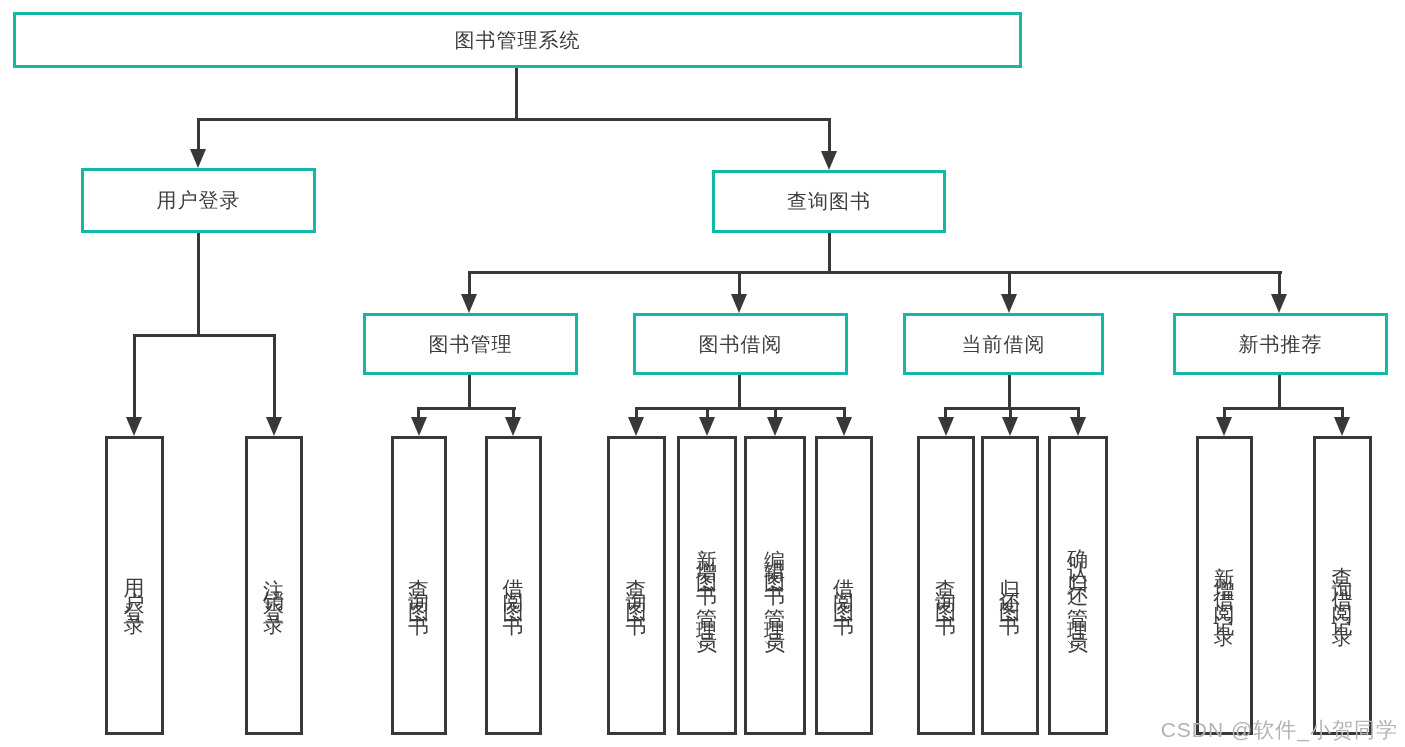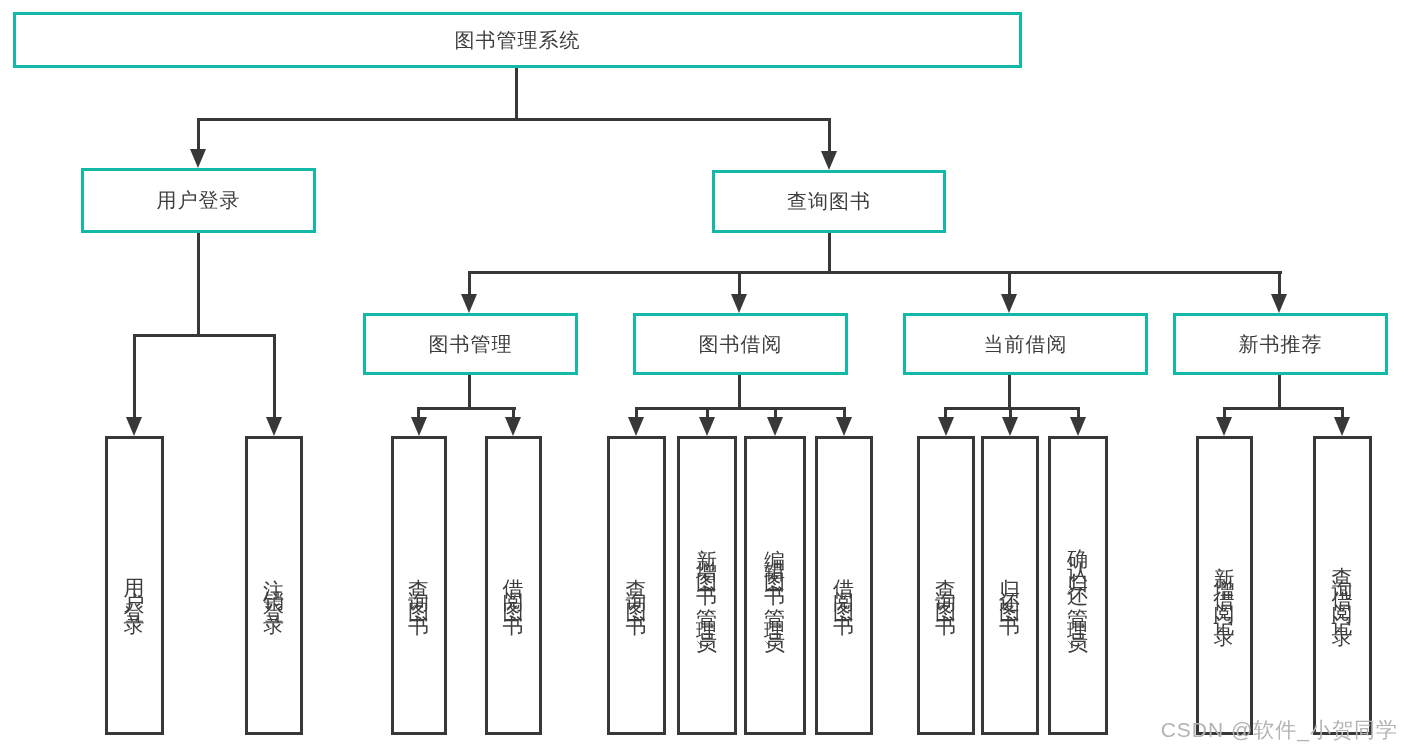--- a/index.html
+++ b/index.html
@@ -147,21 +147,21 @@
   <div class="hbox" style="left:712px;top:170px;width:234px;height:63px">
     <span>查询图书</span>
   </div>
 
   <div class="hbox" style="left:363px;top:313px;width:215px;height:62px">
     <span>图书管理</span>
   </div>
   <div class="hbox" style="left:633px;top:313px;width:215px;height:62px">
     <span>图书借阅</span>
   </div>
-  <div class="hbox" style="left:903px;top:313px;width:245px;height:62px">
+  <div class="hbox" style="left:903px;top:313px;width:201px;height:62px">
     <span>当前借阅</span>
   </div>
   <div class="hbox" style="left:1173px;top:313px;width:215px;height:62px">
     <span>新书推荐</span>
   </div>
 
   <div class="vbox" style="left:105px;top:436px;width:59px;height:299px">
     <span>用户登录</span>
   </div>
   <div class="vbox" style="left:245px;top:436px;width:58px;height:299px">

